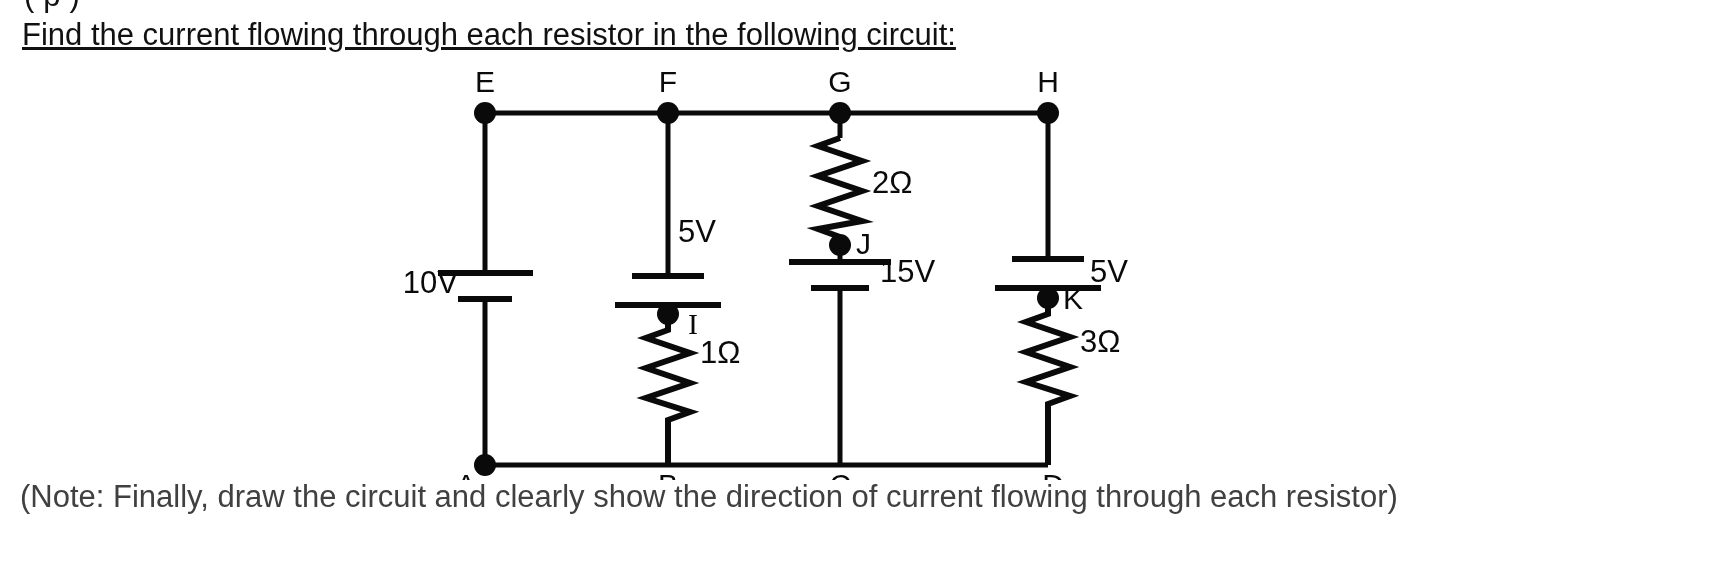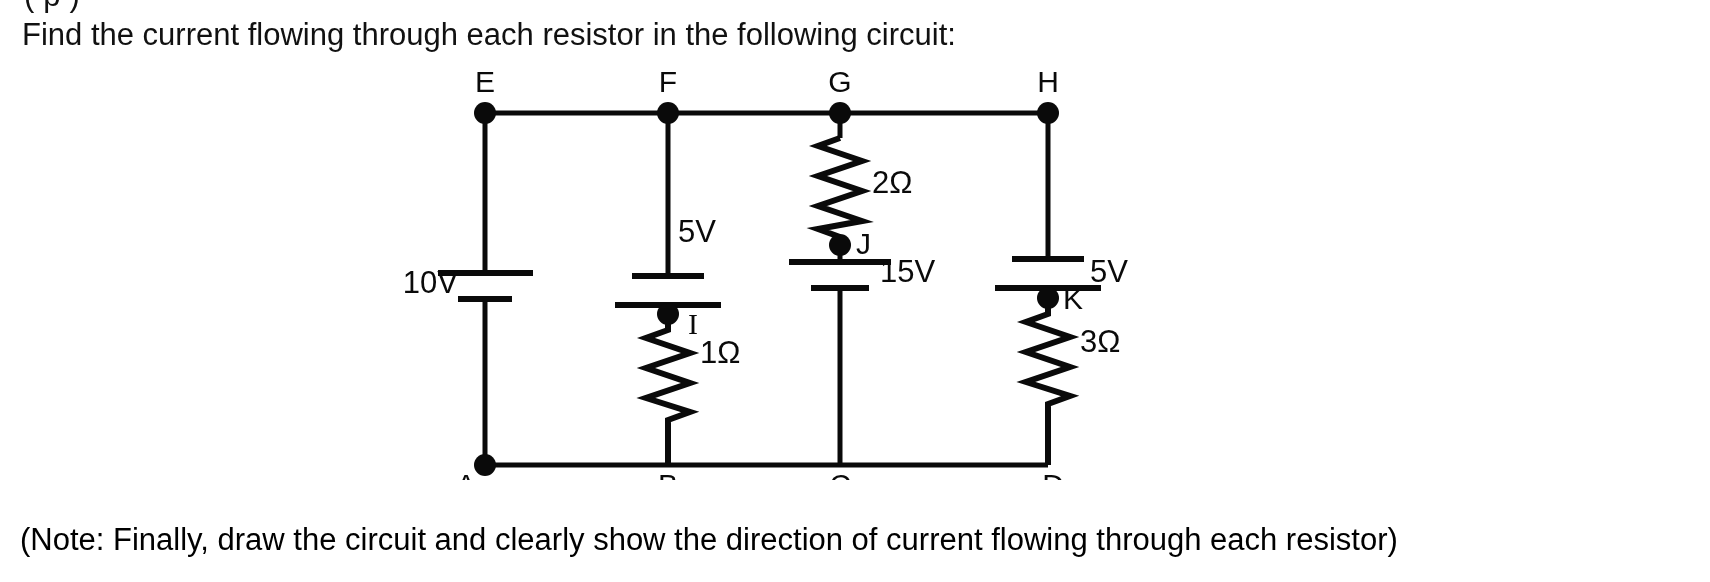--- a/index.html
+++ b/index.html
@@ -30,30 +30,30 @@
     white-space: nowrap;
   }
   .prompt {
     position: absolute;
     left: 22px;
     top: 16px;
     font-size: 31px;
     line-height: 38px;
     color: #111;
     white-space: nowrap;
+    text-decoration: underline;
   }
   .note {
     position: absolute;
     left: 20px;
     top: 478px;
     font-size: 31px;
     line-height: 38px;
-    color: #000000;
+    color: #404040;
     white-space: nowrap;
-    margin-top: 43px;
   }
   #circuit-figure {
     position: absolute;
     left: 0;
     top: 60px;
     width: 1710px;
     height: 420px;
   }
   #circuit-svg {
     display: block;

